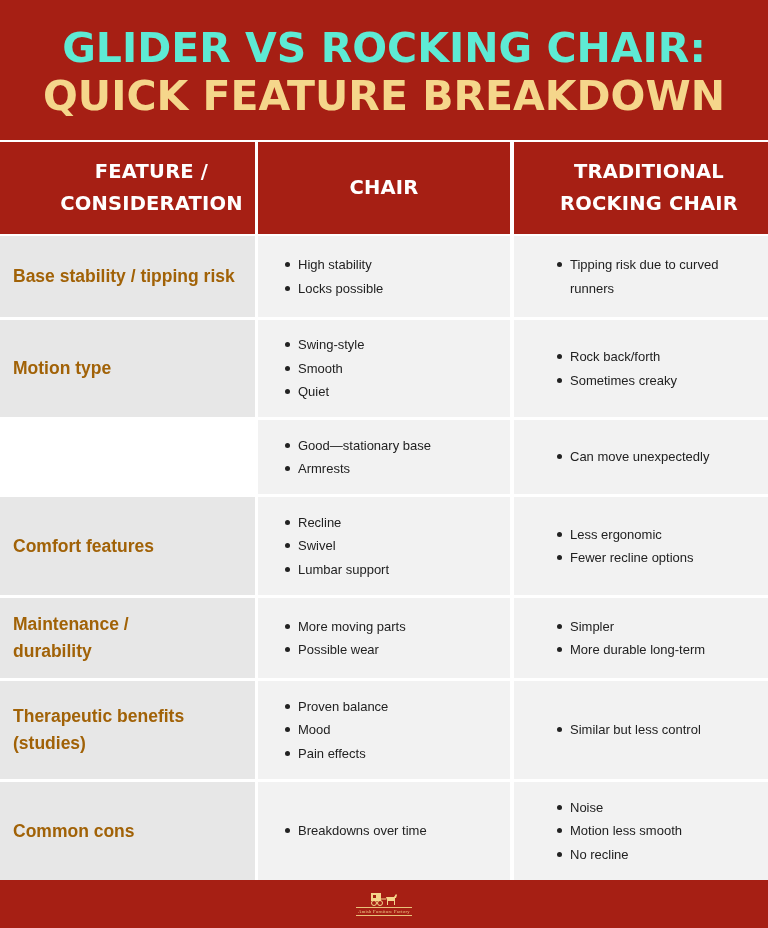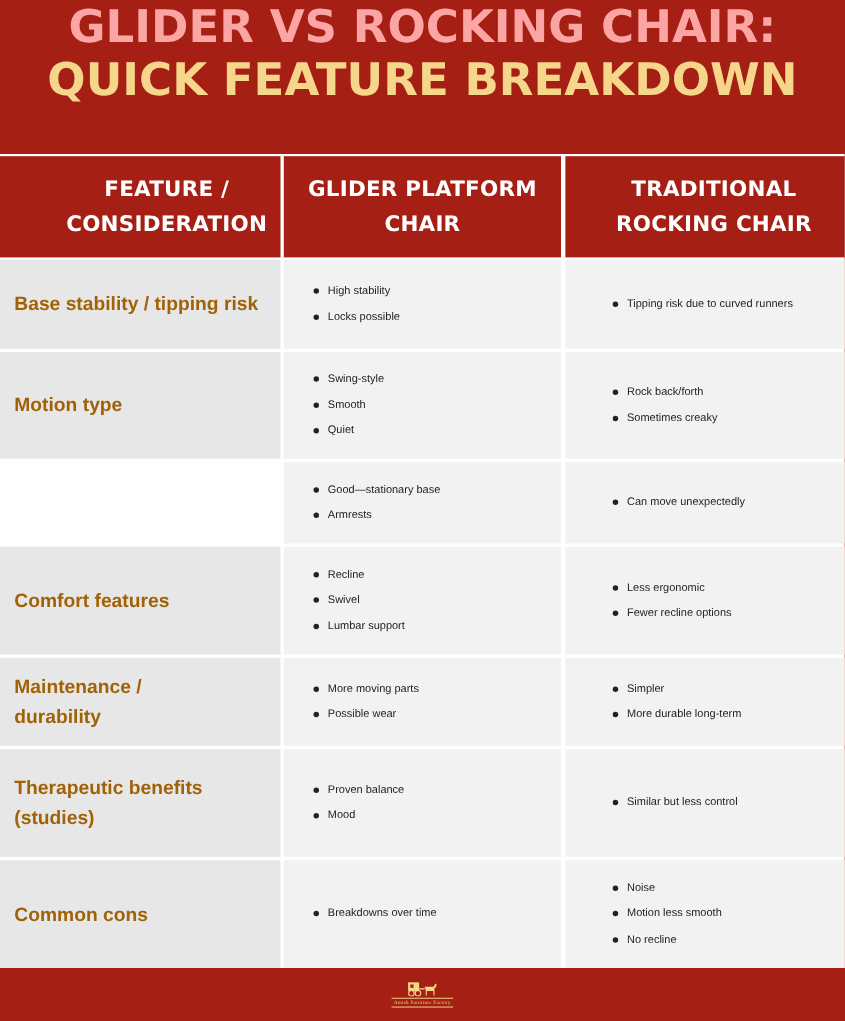--- a/index.html
+++ b/index.html
@@ -8,21 +8,21 @@
 
   .title-block {
     position: absolute; left: 0; top: 0; width: 768px; height: 140px;
     background: #a61f14; text-align: center;
   }
   .title-line {
     font-family: "DejaVu Sans", "Liberation Sans", sans-serif;
     font-weight: bold; font-size: 41px; letter-spacing: 0px; line-height: 48px;
     white-space: nowrap;
   }
-  .title-line1 { color: #fca5a5; }
+  .title-line1 { color: #5eead4; padding-top: 24px; }
   .title-line2 { color: #f5d68b; }
 
   .table {
     position: absolute; left: 0; top: 140px; width: 768px; height: 740px;
     background: #ffffff;
   }
   .row { position: absolute; left: 0; width: 768px; display: flex; }
   .cell { position: absolute; top: 0; bottom: 0; display: flex; align-items: center; }
   .c0 { left: 0; width: 255px; padding-left: 48px; }
   .c1 { left: 258px; width: 252px; }
@@ -33,21 +33,21 @@
     font-family: "DejaVu Sans", "Liberation Sans", sans-serif;
     color: #ffffff; font-weight: bold; font-size: 19.5px; line-height: 32px; letter-spacing: 0.2px;
   }
 
   .body-row .c0 { background: #e7e7e7; padding-left: 13px; padding-right: 10px; }
   .body-row .c1, .body-row .c2 { background: #f2f2f2; }
   .feature-label { font-weight: bold; font-size: 17.5px; line-height: 27px; color: #a16207; }
 
   ul.bullets { list-style: none; padding-left: 26px; padding-right: 8px; }
   ul.bullets li {
-    position: relative; font-size: 10px; line-height: 23.5px; color: #222222; padding-left: 14px;
+    position: relative; font-size: 13px; line-height: 23.5px; color: #222222; padding-left: 14px;
   }
   ul.bullets li::before {
     content: ""; position: absolute; left: 1px; top: 9px; width: 5px; height: 5px; border-radius: 50%;
     background: #222222;
   }
 
   .footer {
     position: absolute; left: 0; top: 880px; width: 768px; height: 48px; background: #a61f14;
     display: flex; align-items: center; justify-content: center;
   }
@@ -70,21 +70,20 @@
 
   <div class="row hdr" style="top:2px;height:92px;">
     <div class="cell c0">
       <div class="hdr-text">
           <div>FEATURE /</div>
           <div>CONSIDERATION</div>
         </div>
     </div>
     <div class="cell c1">
       <div class="hdr-text">
-          <div>GLIDER PLATFORM</div>
           <div>CHAIR</div>
         </div>
     </div>
     <div class="cell c2">
       <div class="hdr-text">
           <div>TRADITIONAL</div>
           <div>ROCKING CHAIR</div>
         </div>
     </div>
   </div>
@@ -177,20 +176,21 @@
   </div>
 
   <div class="row body-row" style="top:541px;height:98px;">
     <div class="cell c0">
         <div class="feature-label" style="width:210px;">Therapeutic benefits (studies)</div>
       </div>
     <div class="cell c1">
         <ul class="bullets">
       <li>Proven balance</li>
       <li>Mood</li>
+      <li>Pain effects</li>
     </ul>
       </div>
     <div class="cell c2">
         <ul class="bullets">
       <li>Similar but less control</li>
     </ul>
       </div>
   </div>
 
   <div class="row body-row" style="top:642px;height:98px;">

